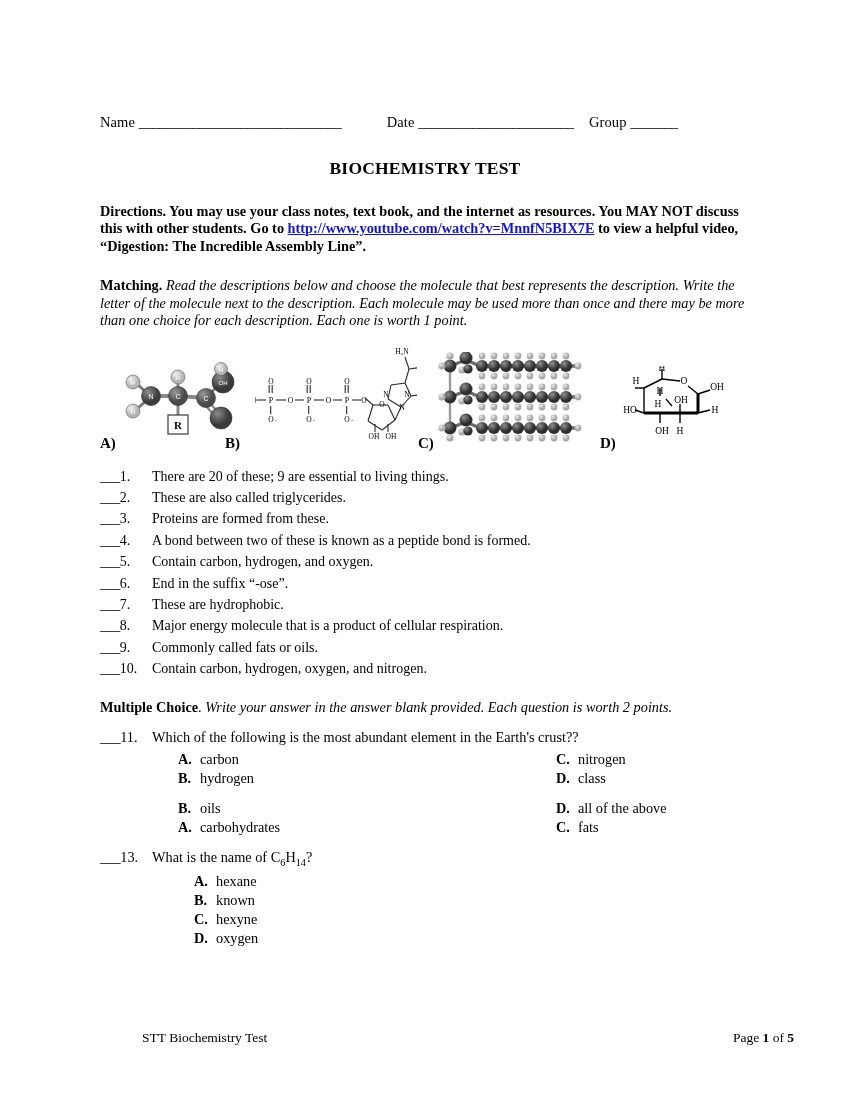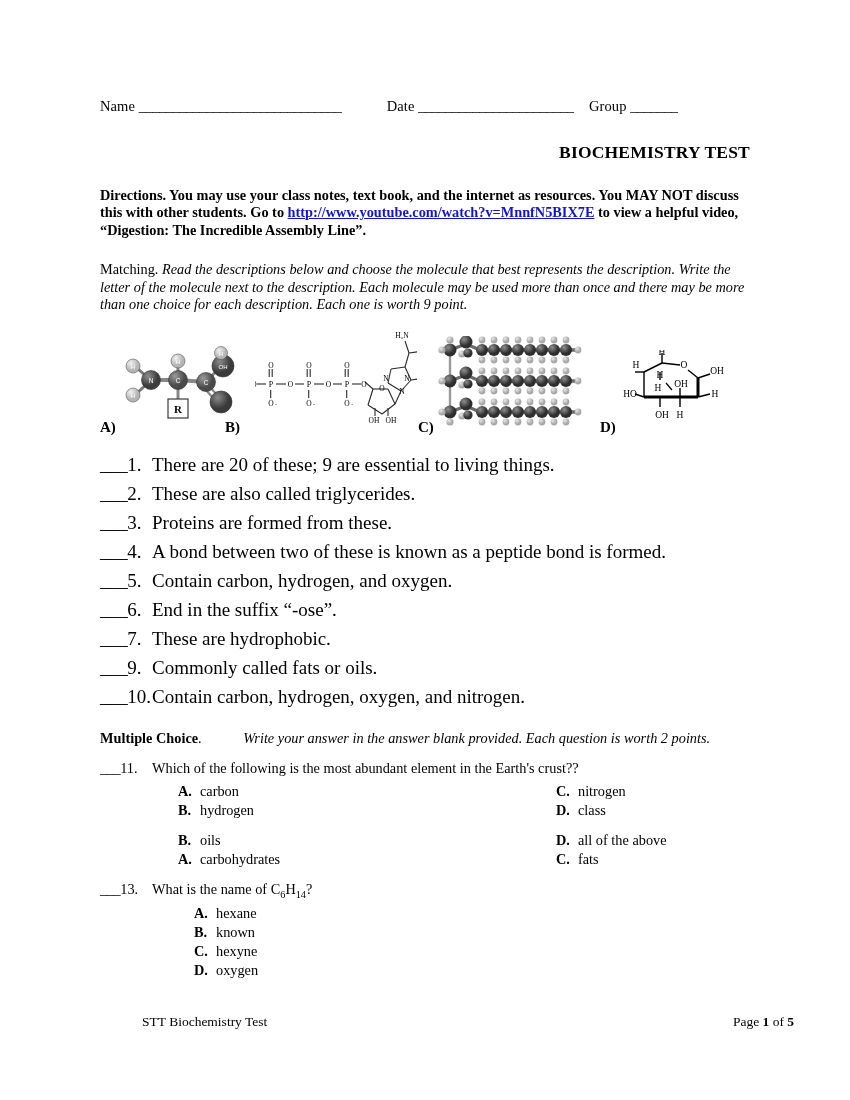--- a/index.html
+++ b/index.html
@@ -10,21 +10,21 @@
   body {
     width: 850px;
     height: 1100px;
     position: relative;
     font-family: "Liberation Serif", serif;
     color: #000000;
     overflow: hidden;
   }
   .page {
     position: absolute;
-    left: 0; top: 0;
+    left: 0; top: 16px;
     width: 850px;
     height: 956px;
   }
   .content {
     position: absolute;
     left: 100px;
     top: 98px;
     width: 650px;
   }
 
@@ -34,21 +34,21 @@
     letter-spacing: 0.1px;
     white-space: nowrap;
     margin-bottom: 0;
   }
   .blank-long  { letter-spacing: -0.5px; }
   .gap-a { display: inline-block; width: 38px; }
   .gap-b { display: inline-block; width: 8px; }
 
   
   .doc-title {
-    text-align: right;
+    text-align: center;
     font-weight: bold;
     font-size: 17.5px;
     margin-top: 27px;
     letter-spacing: 0.2px;
   }
 
   
   .directions {
     margin-top: 24px;
     font-size: 14.3px;
@@ -62,58 +62,58 @@
     font-weight: bold;
     margin-top: 36px;
   }
 
   
   .matching-head {
     margin-top: 22px;
     font-size: 14.3px;
     line-height: 1.22;
   }
-  .matching-head .bold { font-weight: normal; font-style: normal; }
+  .matching-head .bold { font-weight: bold; font-style: normal; }
   .matching-head .ital { font-style: italic; }
 
   
   .mol-row {
     position: relative;
     height: 108px;
     margin-top: 14px;
   }
   .mol-label {
     position: absolute;
     font-weight: bold;
     font-size: 15px;
     bottom: 0;
   }
   .mol-box { position: absolute; bottom: 8px; }
 
   
   .match-list {
     margin-top: 14px;
-    font-size: 19px;
+    font-size: 14px;
     line-height: 1.53;
   }
   .match-item { white-space: nowrap; }
   .mnum {
     display: inline-block;
     width: 52px;
     letter-spacing: -0.4px;
   }
   .mnum .num { letter-spacing: 0; }
 
   
   .mc-head {
     margin-top: 19px;
     font-size: 14.3px;
   }
   .mc-head .bold { font-weight: bold; }
-  .mc-head .ital { font-style: italic; margin-left: 38px; }
+  .mc-head .ital { font-style: italic; }
 
   .mc-q {
     margin-top: 11px;
     font-size: 14.3px;
     line-height: 1.5;
   }
   .mc-stem { white-space: nowrap; }
   .qnum {
     display: inline-block;
     width: 52px;
@@ -176,21 +176,21 @@
       <span class="blank-long">_______</span>
     </div>
 
     <div class="doc-title">BIOCHEMISTRY TEST</div>
 
     <div class="directions">
       <span>Directions.</span><span>  You may use your class notes, text book, and the internet as resources.  You MAY NOT discuss this with other students.  Go to </span><a class="link" href="#">http://www.youtube.com/watch?v=MnnfN5BIX7E</a><span> to view a helpful video, “Digestion: The Incredible Assembly Line”.</span>
     </div>
 
     <div class="matching-head">
-      <span class="bold">Matching.</span><span class="ital"> Read the descriptions below and choose the molecule that best represents the description.  Write the letter of the molecule next to the description.  Each molecule may be used more than once and there may be more than one choice for each description.  Each one is worth 9 point.</span>
+      <span class="bold">Matching.</span><span class="ital"> Read the descriptions below and choose the molecule that best represents the description.  Write the letter of the molecule next to the description.  Each molecule may be used more than once and there may be more than one choice for each description.  Each one is worth 1 point.</span>
     </div>
 
     <div class="mol-row">
 
       <span class="mol-label" style="left:0px;">A)</span>
       <div class="mol-box" style="left:22px; bottom:16px;">
         <svg width="122" height="74" viewBox="0 0 122 74">
           <defs>
             <radialGradient id="gC" cx="35%" cy="30%">
               <stop offset="0%" stop-color="#9a9a9a"></stop>
@@ -506,20 +506,21 @@
     </div>
 
     <div class="match-list">
       <div class="match-item"><span class="mnum"><span>___</span><span class="num">1.</span></span><span>There are 20 of these; 9 are essential to living things.</span></div>
       <div class="match-item"><span class="mnum"><span>___</span><span class="num">2.</span></span><span>These are also called triglycerides.</span></div>
       <div class="match-item"><span class="mnum"><span>___</span><span class="num">3.</span></span><span>Proteins are formed from these.</span></div>
       <div class="match-item"><span class="mnum"><span>___</span><span class="num">4.</span></span><span>A bond between two of these is known as a peptide bond is formed.</span></div>
       <div class="match-item"><span class="mnum"><span>___</span><span class="num">5.</span></span><span>Contain carbon, hydrogen, and oxygen.</span></div>
       <div class="match-item"><span class="mnum"><span>___</span><span class="num">6.</span></span><span>End in the suffix “-ose”.</span></div>
       <div class="match-item"><span class="mnum"><span>___</span><span class="num">7.</span></span><span>These are hydrophobic.</span></div>
+      <div class="match-item"><span class="mnum"><span>___</span><span class="num">8.</span></span><span>Major energy molecule that is a product of cellular respiration.</span></div>
       <div class="match-item"><span class="mnum"><span>___</span><span class="num">9.</span></span><span>Commonly called fats or oils.</span></div>
       <div class="match-item"><span class="mnum"><span>___</span><span class="num">10.</span></span><span>Contain carbon, hydrogen, oxygen, and nitrogen.</span></div>
     </div>
 
     <div class="mc-head">
       <span class="bold">Multiple Choice</span><span>.</span><span class="ital">  Write your answer in the answer blank provided.  Each question is worth 2 points.</span>
     </div>
 
     <div class="mc-q">
       <div class="mc-stem"><span class="qnum"><span>___</span><span class="num">11.</span></span><span>Which of the following is the most abundant element in the Earth's crust??</span></div>

